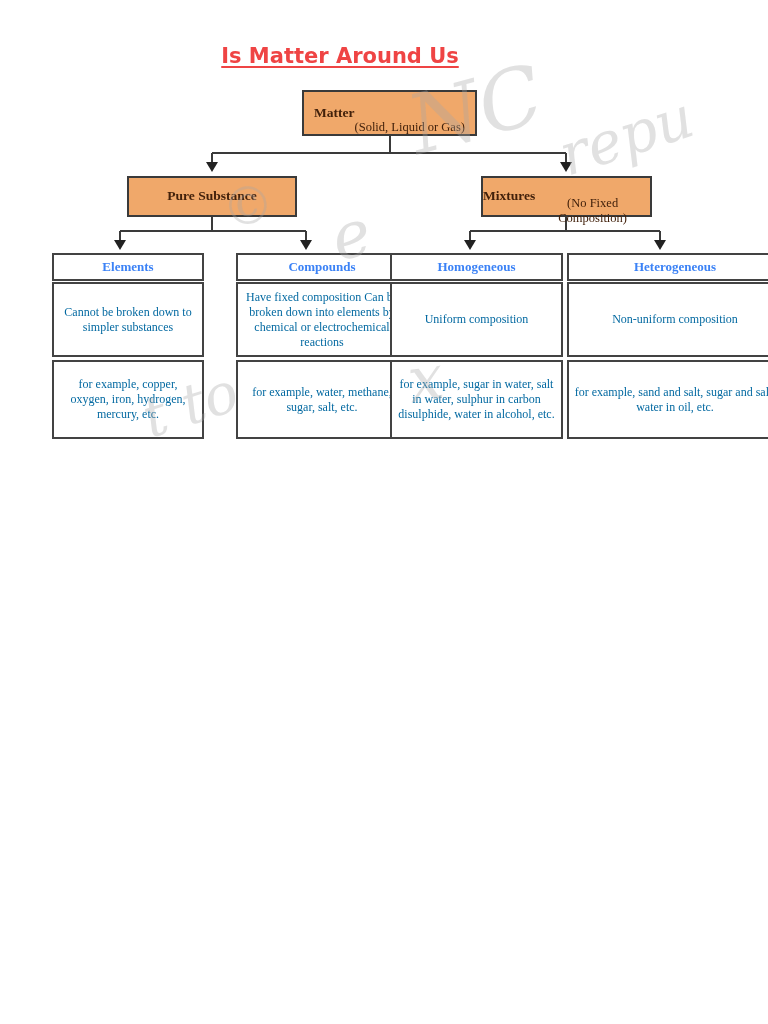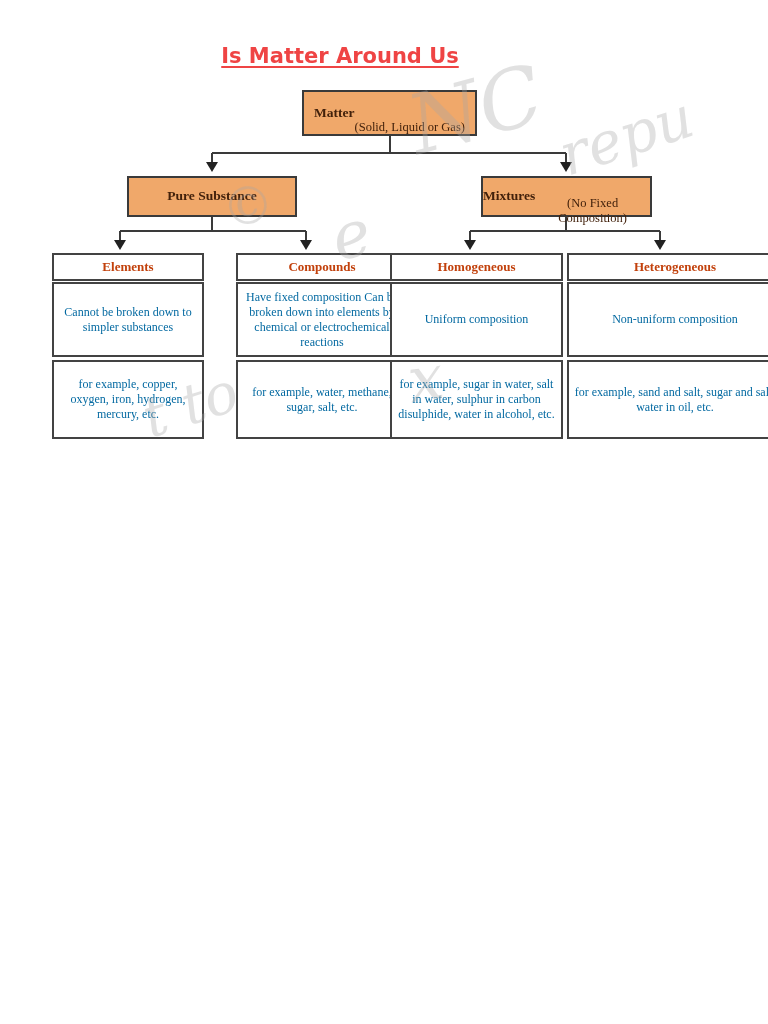--- a/index.html
+++ b/index.html
@@ -23,21 +23,21 @@
   .node .n-title{font-weight:bold;font-size:13.5px;}
   .node .n-sub{font-size:12.5px;margin-top:28px;}
   .connectors{position:absolute;left:0;top:0;pointer-events:none;}
   .col{position:absolute;top:253px;height:186px;}
   .cell{
     position:absolute;left:0;right:0;box-sizing:border-box;
     background:#ffffff;border:2px solid #434343;color:#0369a1;
     display:flex;align-items:center;justify-content:center;
     text-align:center;line-height:1.25;font-size:12px;padding:2px 4px;
   }
-  .col-header{top:0;height:28px;font-weight:bold;font-size:13px;color:#c2410c;}
+  .col-header{top:0;height:28px;font-weight:bold;font-size:13px;color:#3b82f6;}
   .col-desc{top:29px;height:75px;}
   .col-ex{top:107px;height:79px;}
   .wm{
     position:absolute;z-index:5;pointer-events:none;
     font-family:"DejaVu Serif","Liberation Serif",serif;font-style:italic;
     color:rgba(168,168,168,0.34);white-space:nowrap;
   }
   .diagram-layer{position:absolute;left:0;top:0;width:768px;height:1024px;z-index:1;}
 </style>
 </head>

